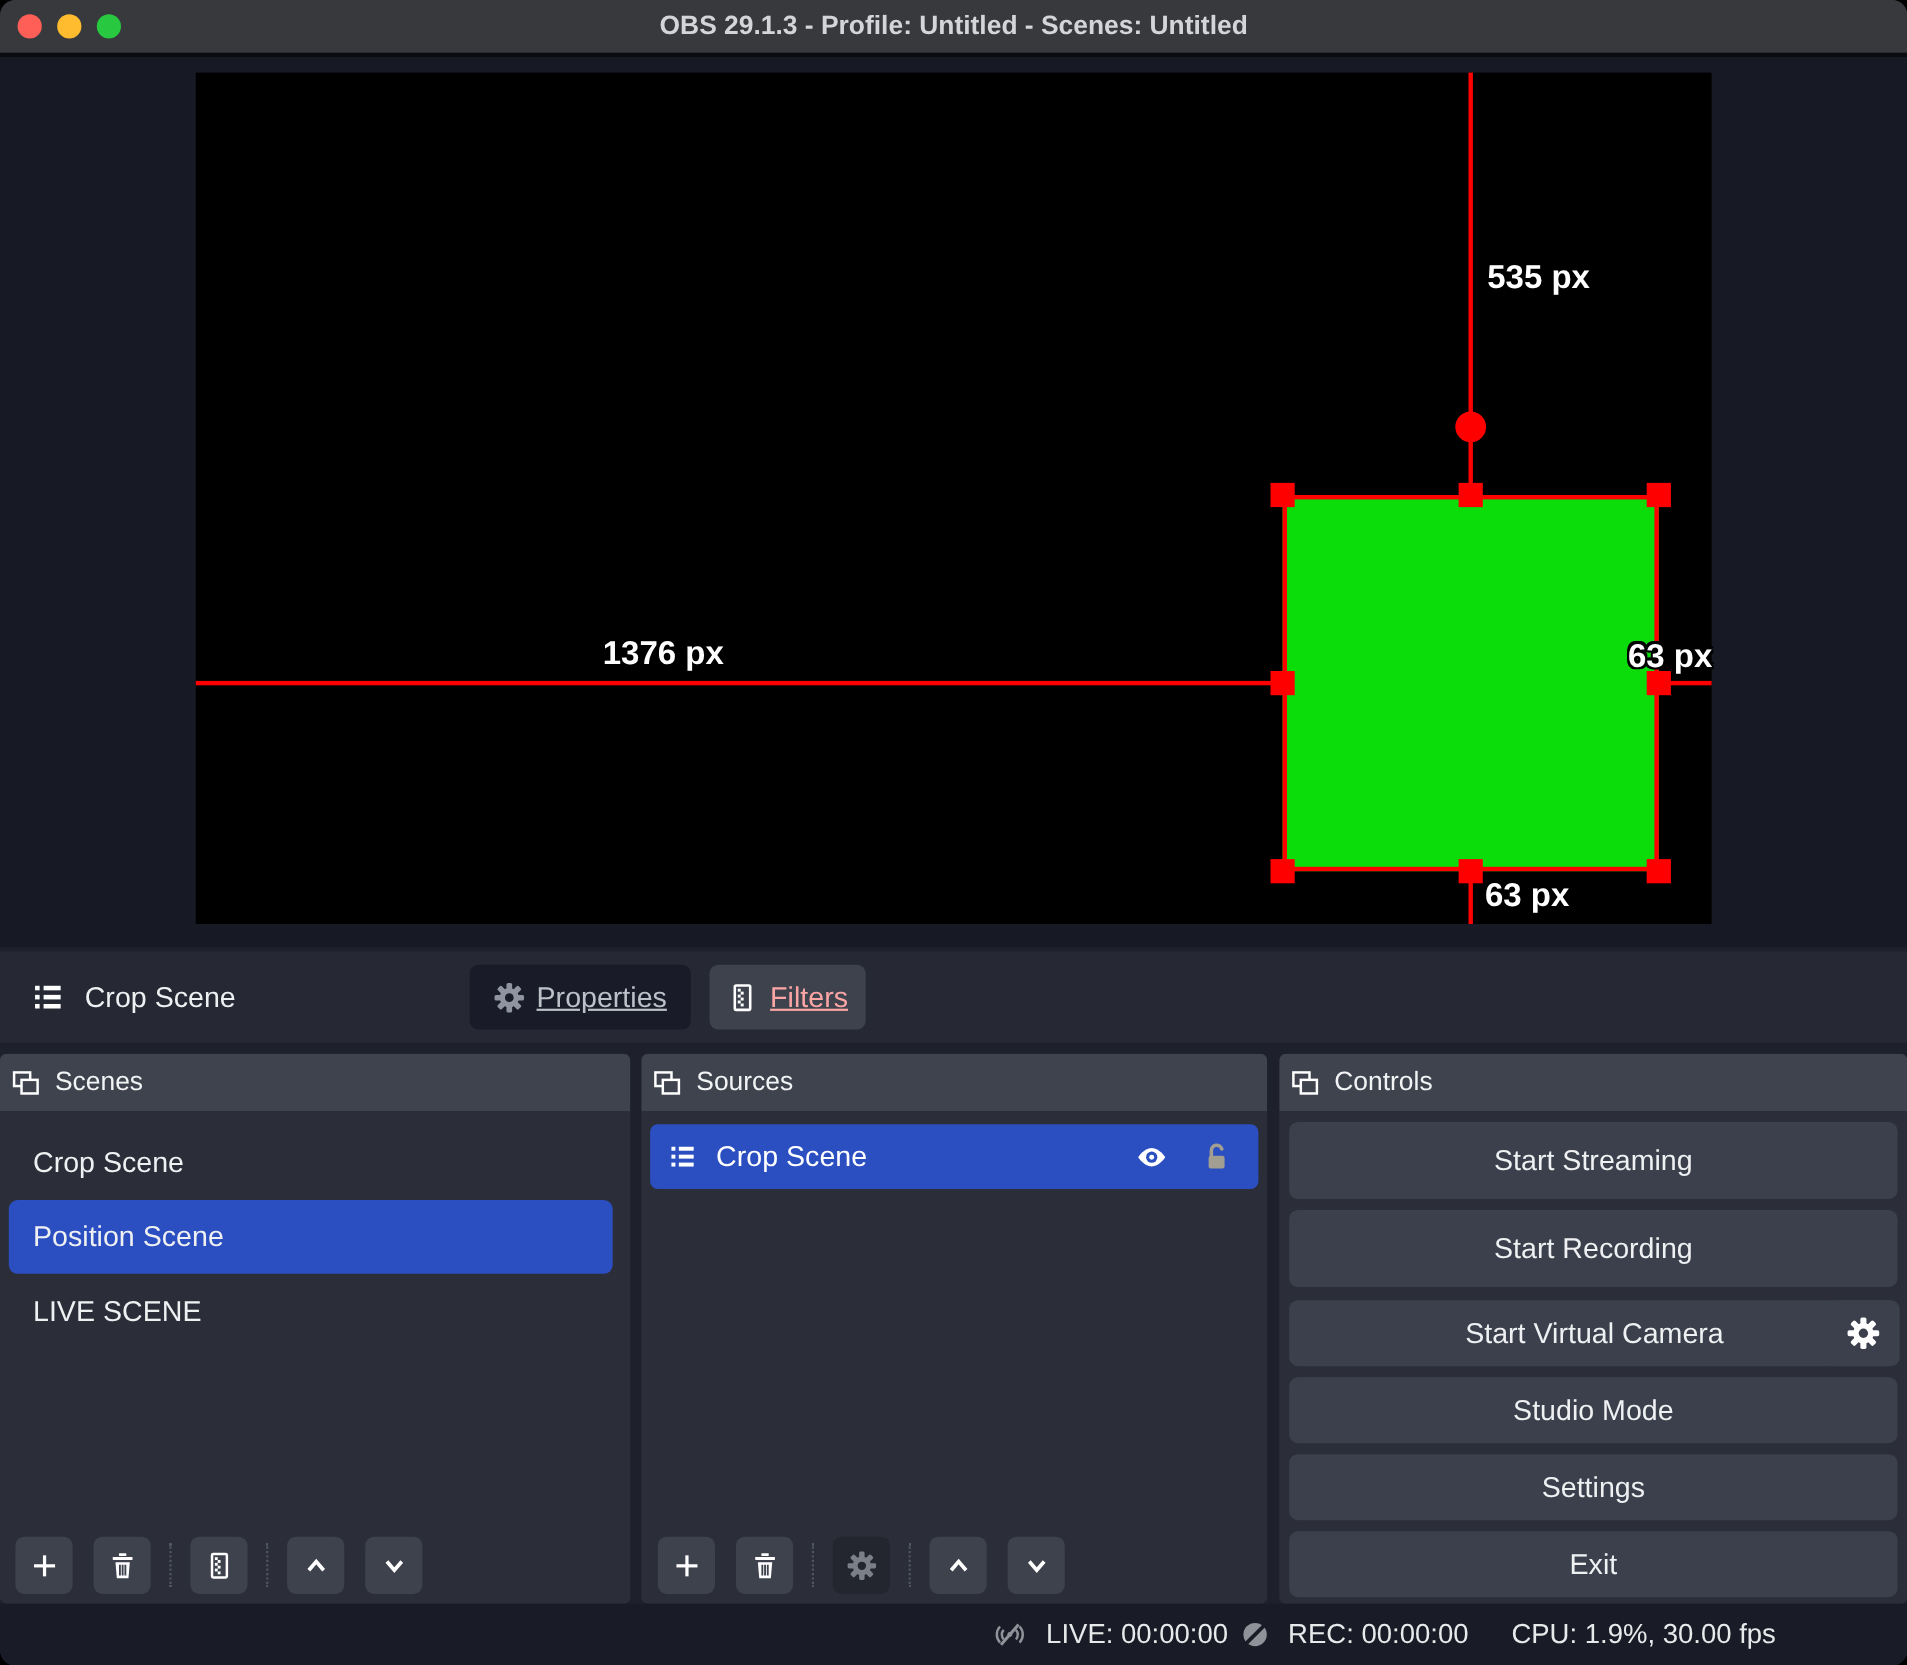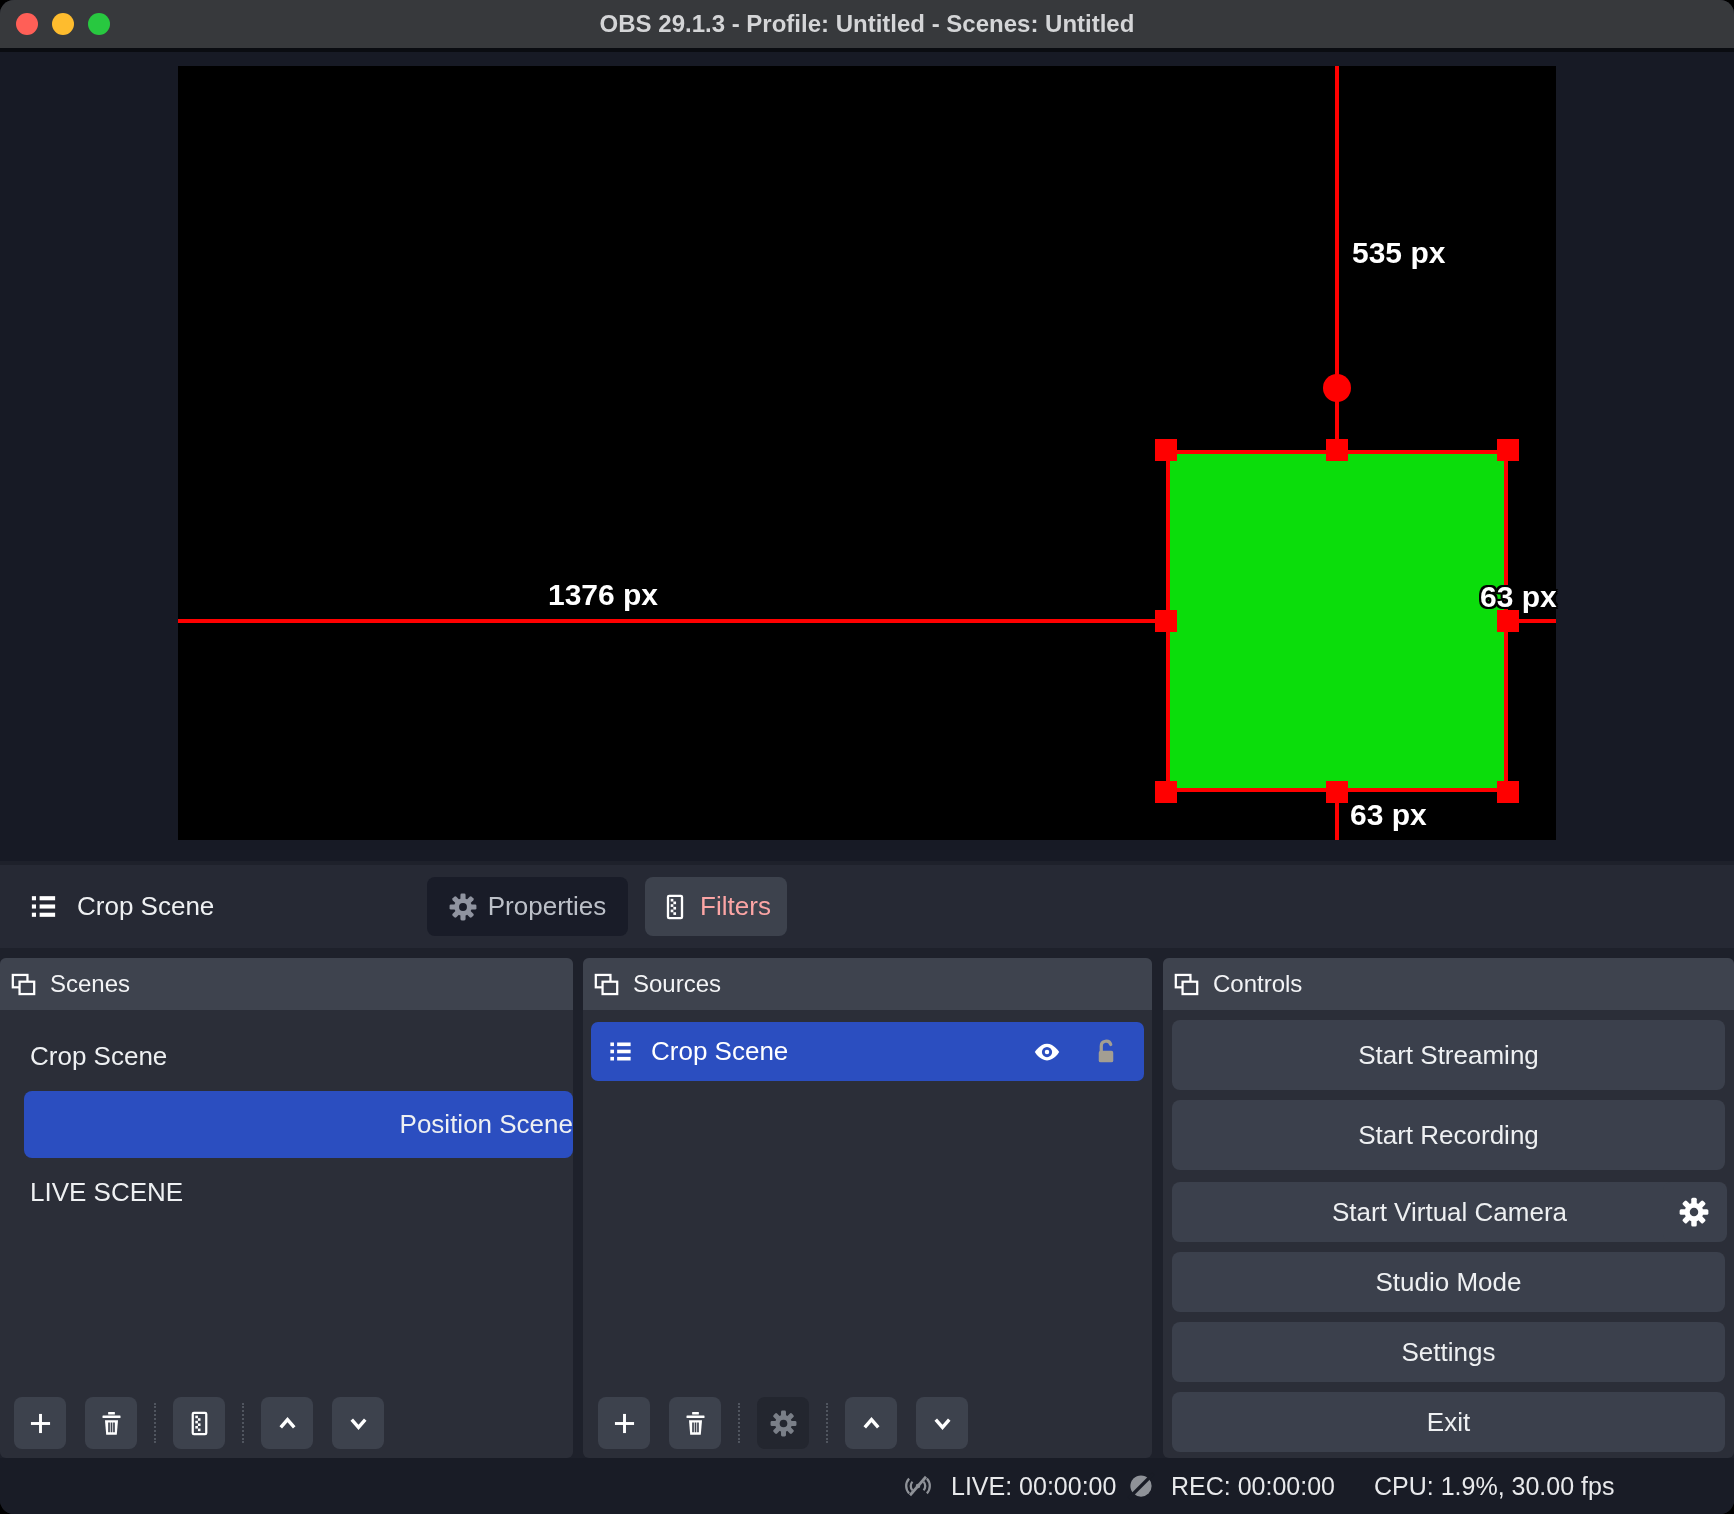--- a/index.html
+++ b/index.html
@@ -28,36 +28,36 @@
   .rline{background:var(--red,#ff0000);}
   .rot-circle{left:1145px;top:308px;width:28px;height:28px;border-radius:50%;background:var(--red,#ff0000);}
   .mlabel{font-size:30px;font-weight:bold;color:#fff;white-space:nowrap;
     text-shadow:2px 0 0 #000,-2px 0 0 #000,0 2px 0 #000,0 -2px 0 #000,
       2px 2px 0 #000,-2px -2px 0 #000,2px -2px 0 #000,-2px 2px 0 #000;}
   
   .ctx-toolbar{left:0;top:865px;width:1734px;height:83px;background:#262934;}
   .ctx-label{position:absolute;left:77px;top:0;height:83px;line-height:83px;font-size:26px;color:#eef0f2;}
   .ctx-icon{position:absolute;left:28px;top:26px;width:31px;height:31px;color:#fff;}
   .ctx-btn{position:absolute;top:12px;height:59px;border-radius:8px;display:flex;align-items:center;
-    justify-content:center;gap:11px;font-size:26px;box-sizing:border-box;cursor:default;}
+    justify-content:center;gap:11px;font-size:26px;box-sizing:border-box;cursor:default;text-decoration:underline;}
   .btn-properties{left:427px;width:201px;background:#191c28;color:#bcc0c8;}
   .btn-filters{left:645px;width:142px;background:#3d424d;color:#fca5a5;}
   .ctx-btn svg{width:28px;height:28px;}
   
   .panel{background:#2b2e38;border-radius:6px;overflow:hidden;}
   .panel-scenes{left:0;top:958px;width:573px;height:500px;}
   .panel-sources{left:583px;top:958px;width:569px;height:500px;}
   .panel-controls{left:1163px;top:958px;width:571px;height:500px;}
   .panel-header{position:absolute;left:0;top:0;width:100%;height:52px;background:#3e434e;
     display:flex;align-items:center;}
   .panel-header svg{width:27px;height:27px;margin-left:10px;flex:none;}
   .panel-title{margin-left:13px;font-size:24px;font-weight:normal;color:#f2f3f5;}
   .scene-row{position:absolute;left:0;width:573px;height:67px;line-height:67px;
     padding-left:30px;box-sizing:border-box;font-size:26px;color:#eef0f2;}
-  .scene-row.selected{left:24px;width:549px;padding-left:22px;background:var(--accent,#2b4ec0);border-radius:8px;text-align:right;}
+  .scene-row.selected{left:8px;width:549px;padding-left:22px;background:var(--accent,#2b4ec0);border-radius:8px;}
   .source-row{position:absolute;left:8px;top:64px;width:553px;height:59px;background:var(--accent,#2b4ec0);
     border-radius:7px;display:flex;align-items:center;font-size:26px;color:#fff;}
   .source-row .li{width:27px;height:27px;margin-left:16px;color:#fff;flex:none;}
   .source-row .src-name{margin-left:17px;flex:1;}
   .row-icon-btn{width:36px;height:36px;display:flex;align-items:center;justify-content:center;flex:none;}
   .row-icon-btn svg{width:30px;height:30px;}
   .panel-footer{position:absolute;left:14px;bottom:9px;display:flex;align-items:center;}
   .icon-btn{width:52px;height:52px;border-radius:8px;background:#3d424d;color:#fff;
     display:flex;align-items:center;justify-content:center;flex:none;}
   .icon-btn svg{width:27px;height:27px;}

